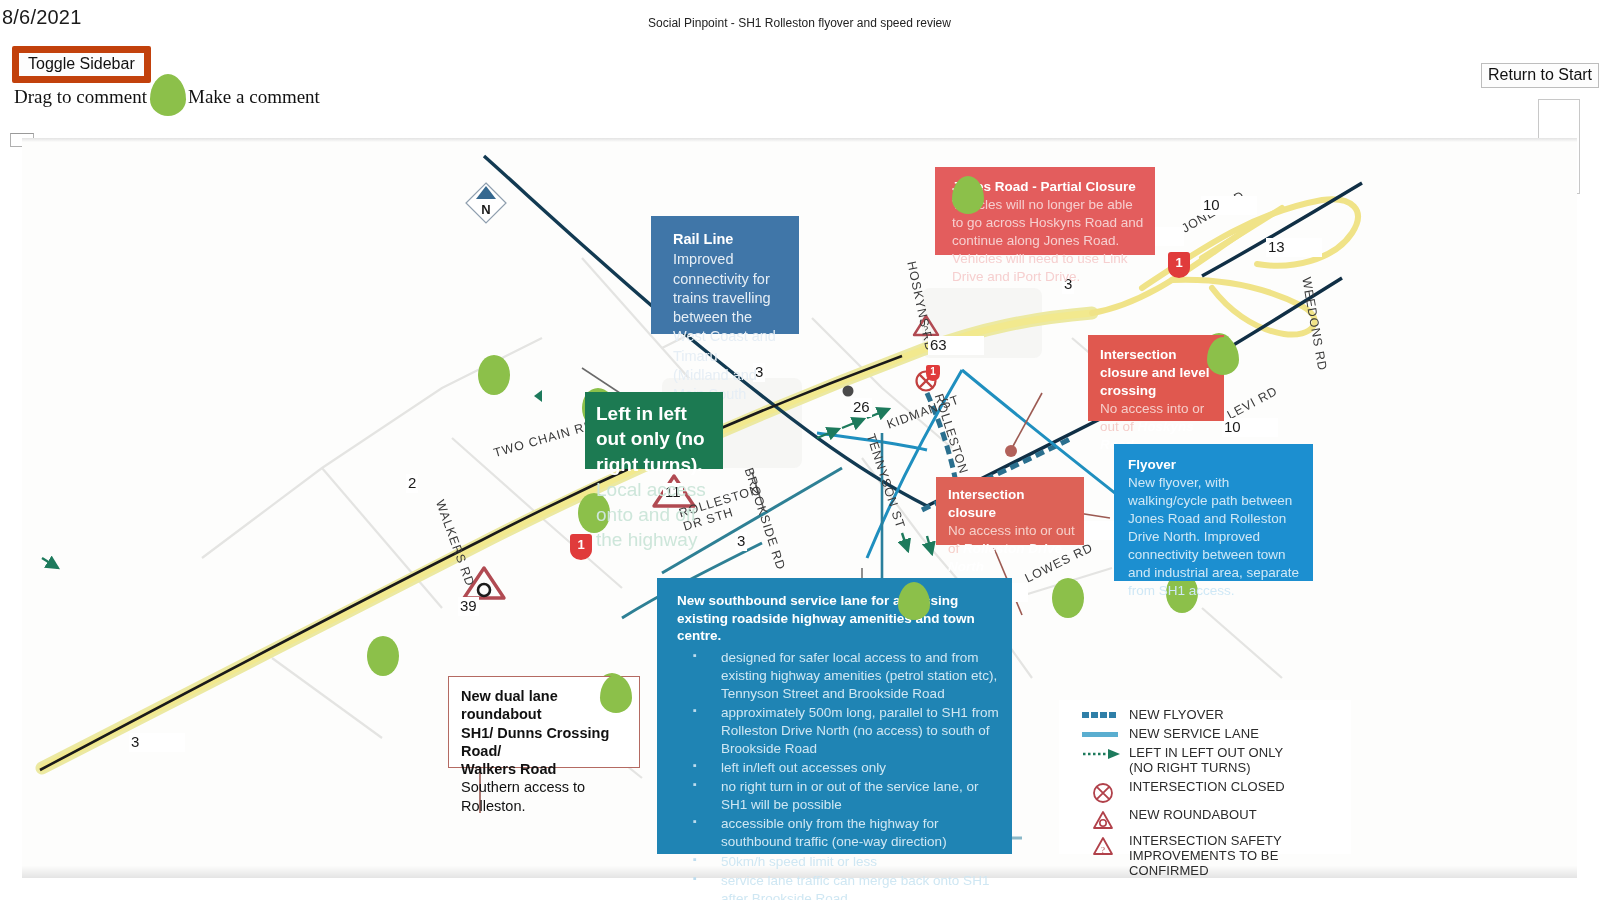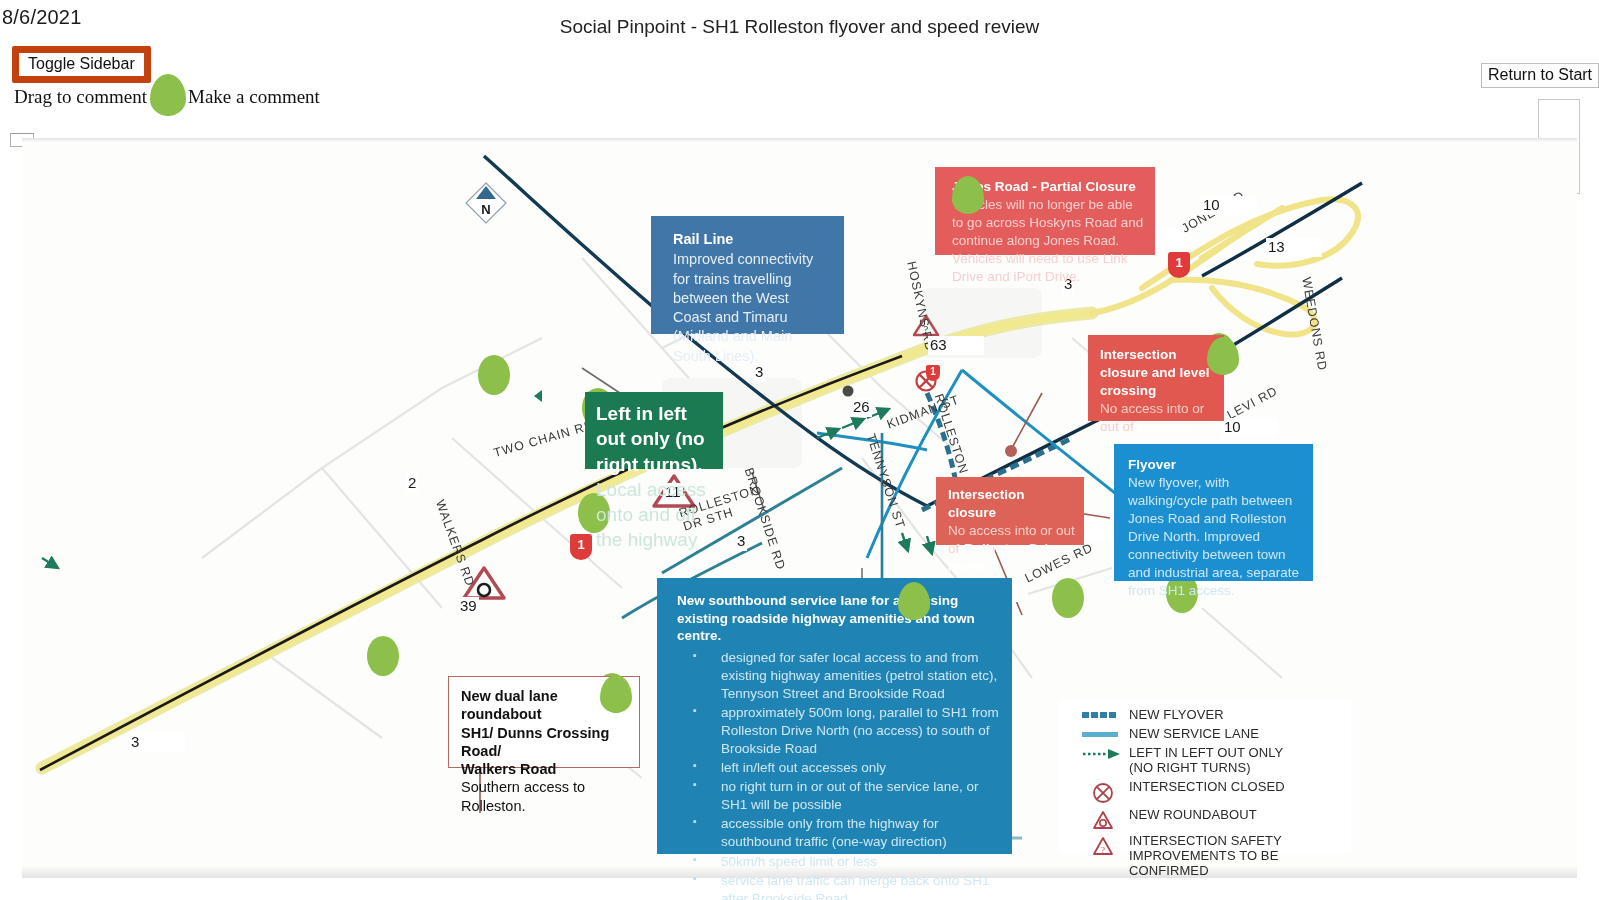--- a/index.html
+++ b/index.html
@@ -13,21 +13,21 @@
   .abs{position:absolute;}
 
   
   #date-stamp{
     left:2px;top:6px;
     font-family:"Liberation Sans", sans-serif;
     font-size:20px;color:#1a1a1a;letter-spacing:.2px;
   }
   #page-title{
     left:0;top:16px;width:1599px;text-align:center;
-    font-size:19px;color:#222;
+    font-size:12px;color:#222;
   }
   #toggle-sidebar{
     left:12px;top:46px;
     font-size:16px;color:#111;
     background:#fdfdfd;
     border:7px solid #c2410c;
     border-radius:2px;
     padding:2px 9px 3px 9px;
     font-family:"Liberation Sans", sans-serif;
     cursor:pointer;
@@ -83,21 +83,21 @@
   .callout{
     font-family:"Liberation Sans", sans-serif;
     line-height:1.33;
     color:#ffffff;
   }
   .callout .hd{font-weight:bold;display:block;}
   .callout .bd{display:block;color:rgba(255,255,255,.82);}
   .callout .bd i{font-style:italic;font-weight:bold;color:rgba(255,255,255,.92);}
 
   #callout-rail{
-    left:651px;top:216px;width:193px;height:118px;
+    left:651px;top:216px;width:148px;height:118px;
     background:#4076a8;
     padding:14px 22px 0 22px;box-sizing:border-box;
     font-size:14.5px;
   }
   #callout-rail .hd{color:#fff;margin-bottom:1px;}
   #callout-rail .bd{color:#e6eef5;}
 
   #callout-jones{
     left:935px;top:167px;width:220px;height:88px;
     background:#e35d5d;

